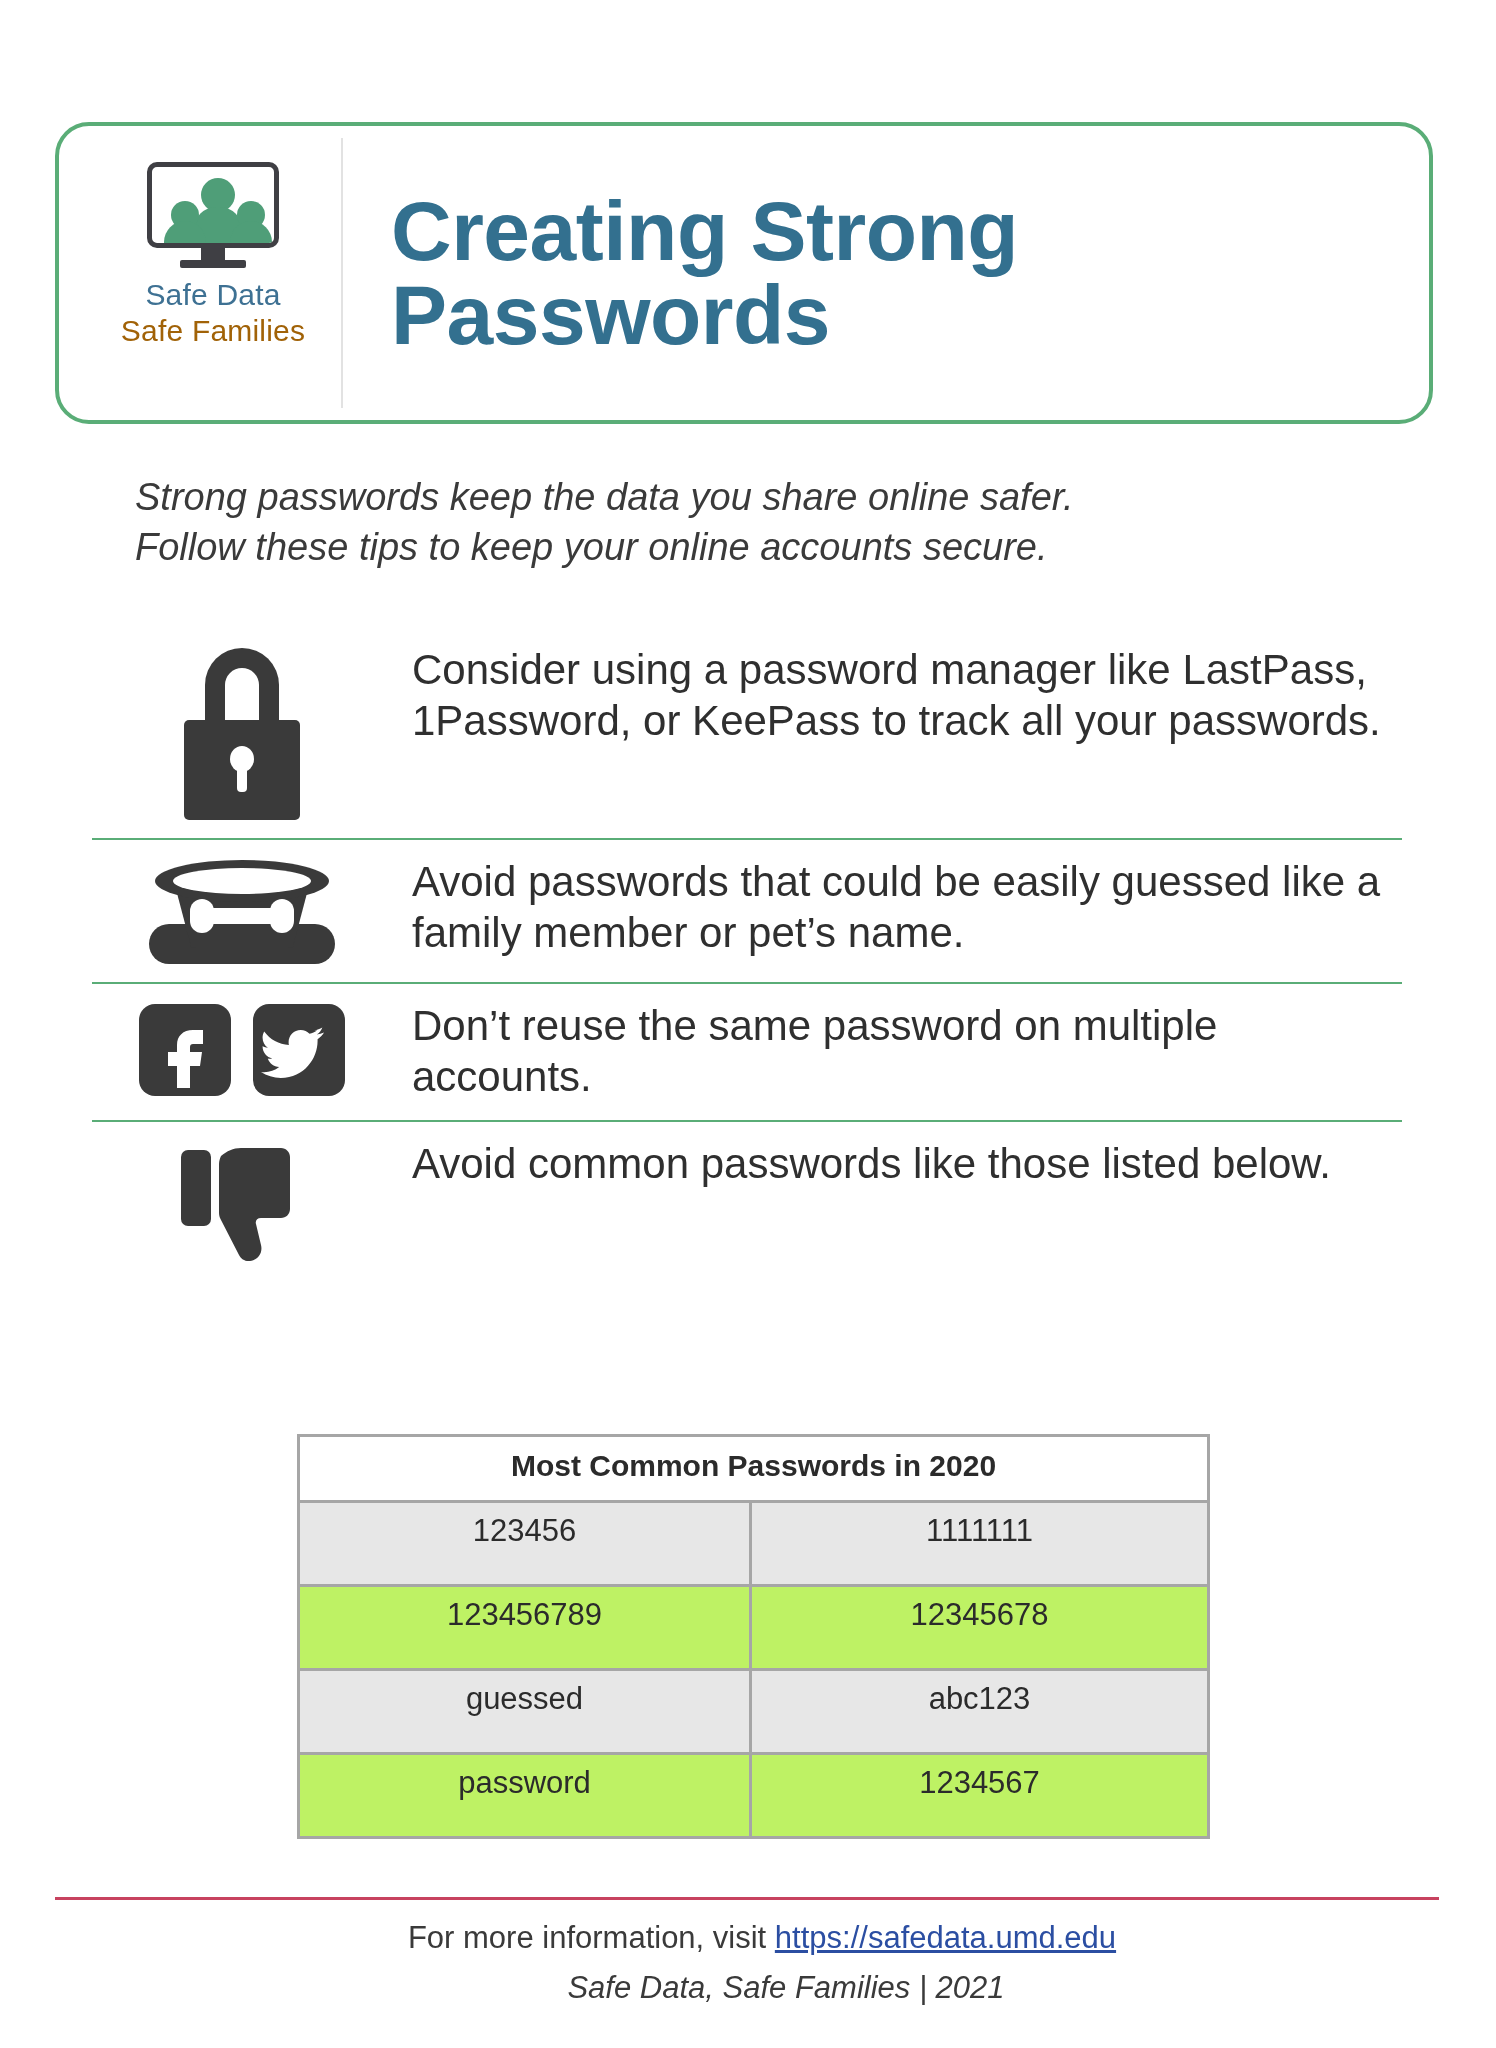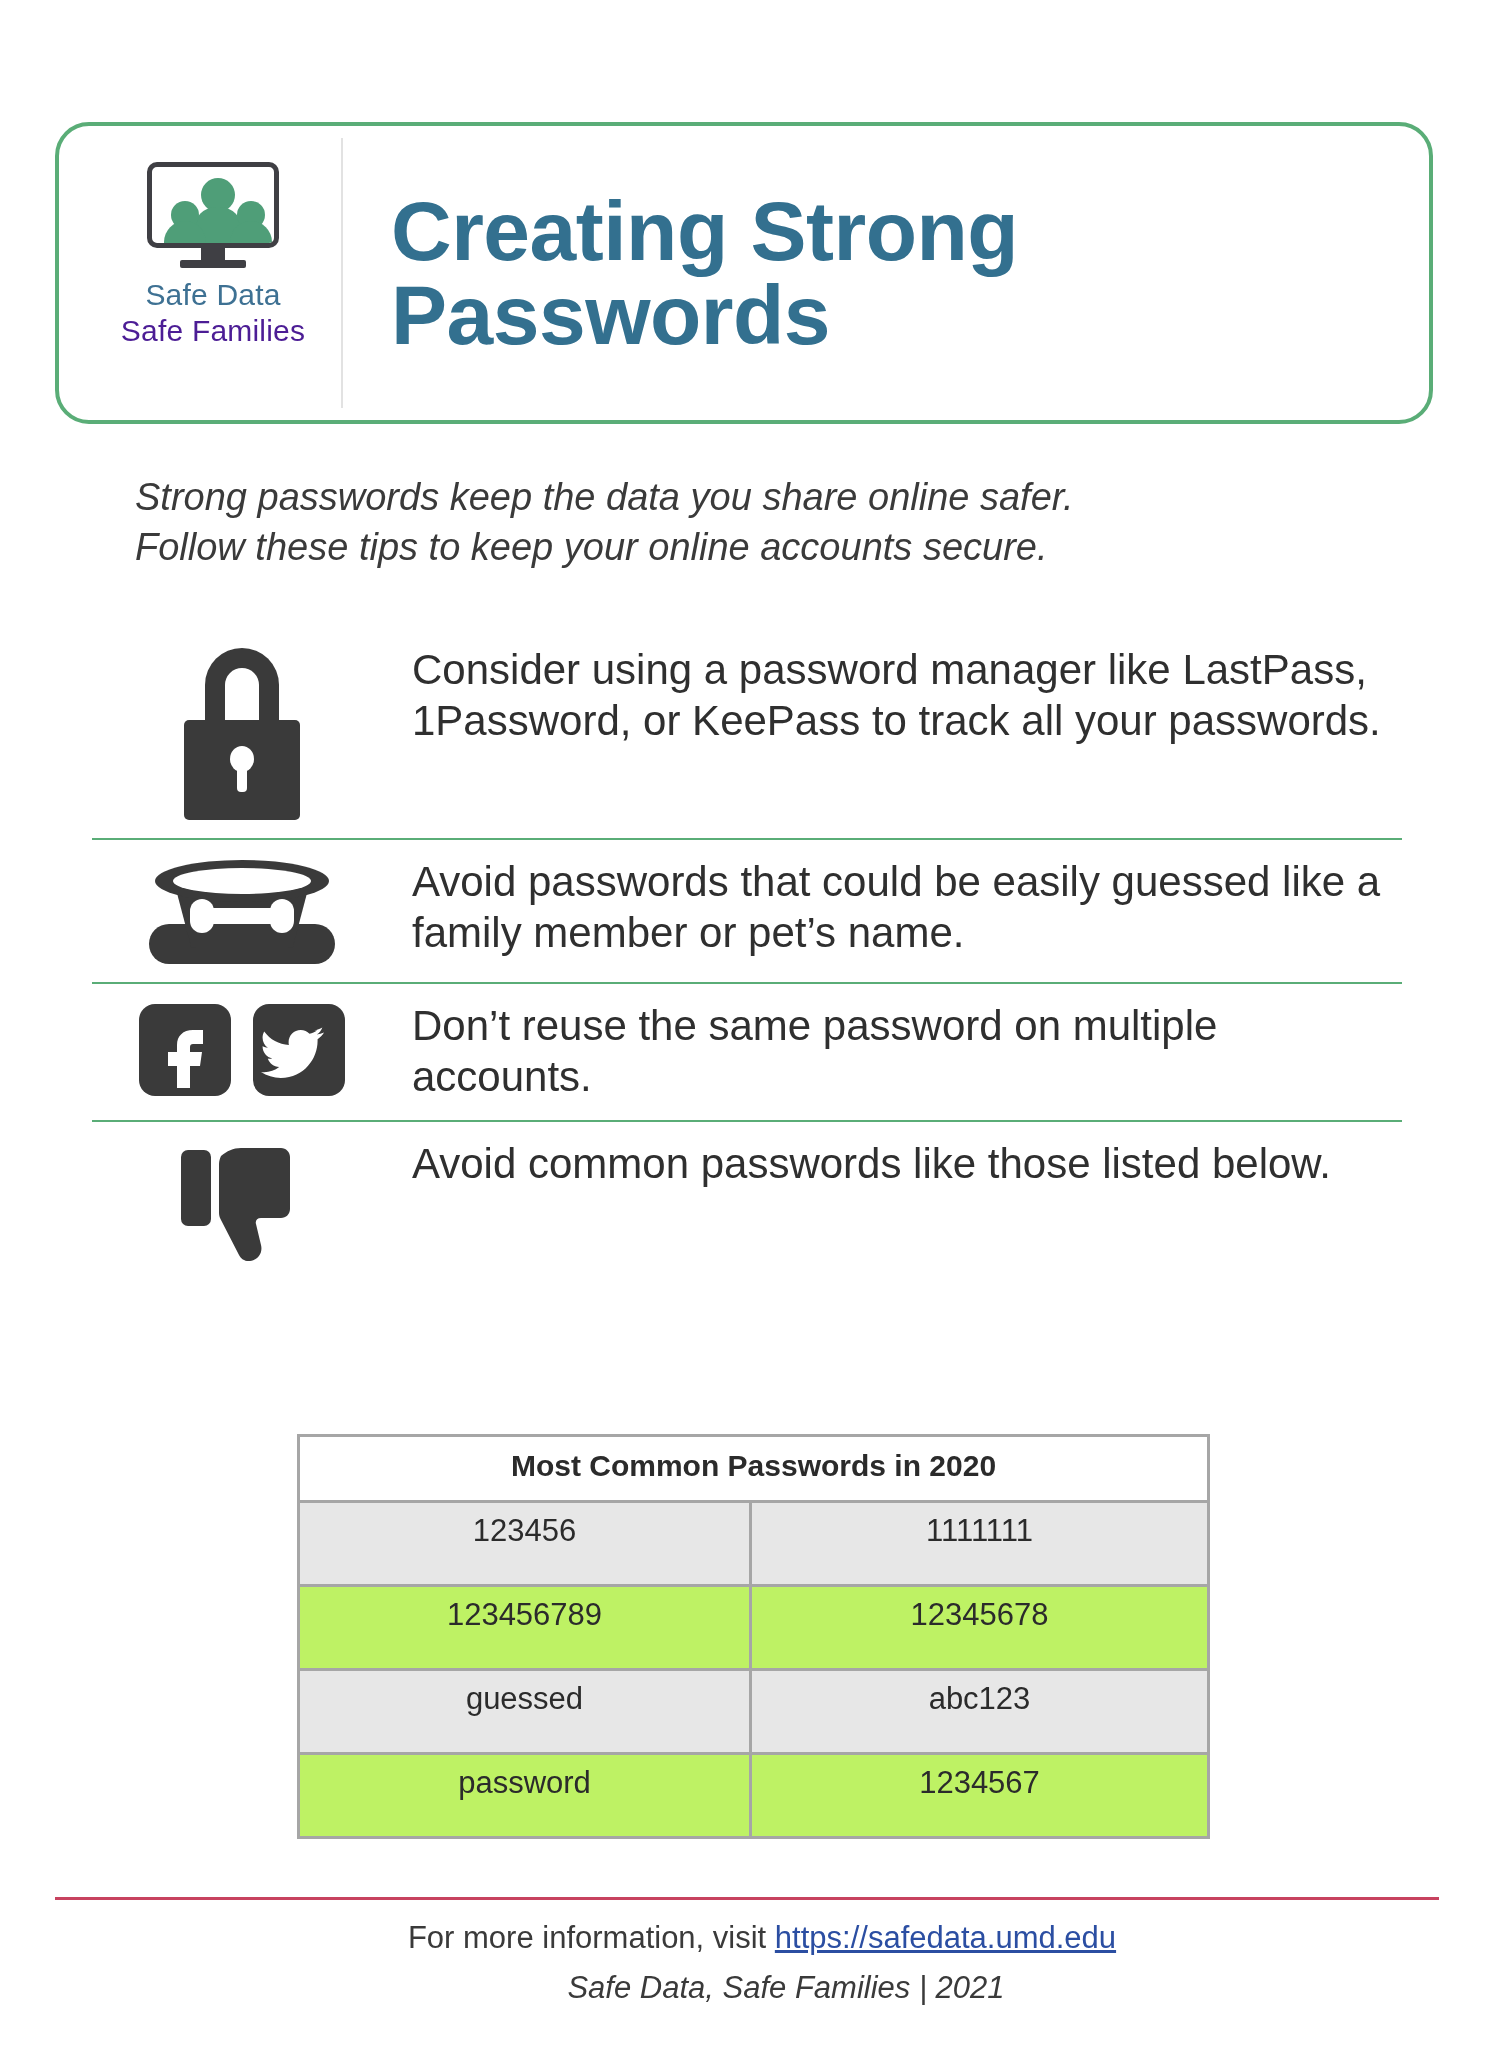--- a/index.html
+++ b/index.html
@@ -90,21 +90,21 @@
   .logo-line1 {
     margin-top: 10px;
     font-size: 30px;
     color: #3e7193;
     letter-spacing: 0.2px;
     white-space: nowrap;
   }
   .logo-line2 {
     margin-top: 2px;
     font-size: 30px;
-    color: #4c1d95;
+    color: #a16207;
     letter-spacing: 0.2px;
     white-space: nowrap;
   }
 
   .header-title {
     flex: 1;
     display: flex;
     align-items: center;
     padding-left: 32px;
   }

